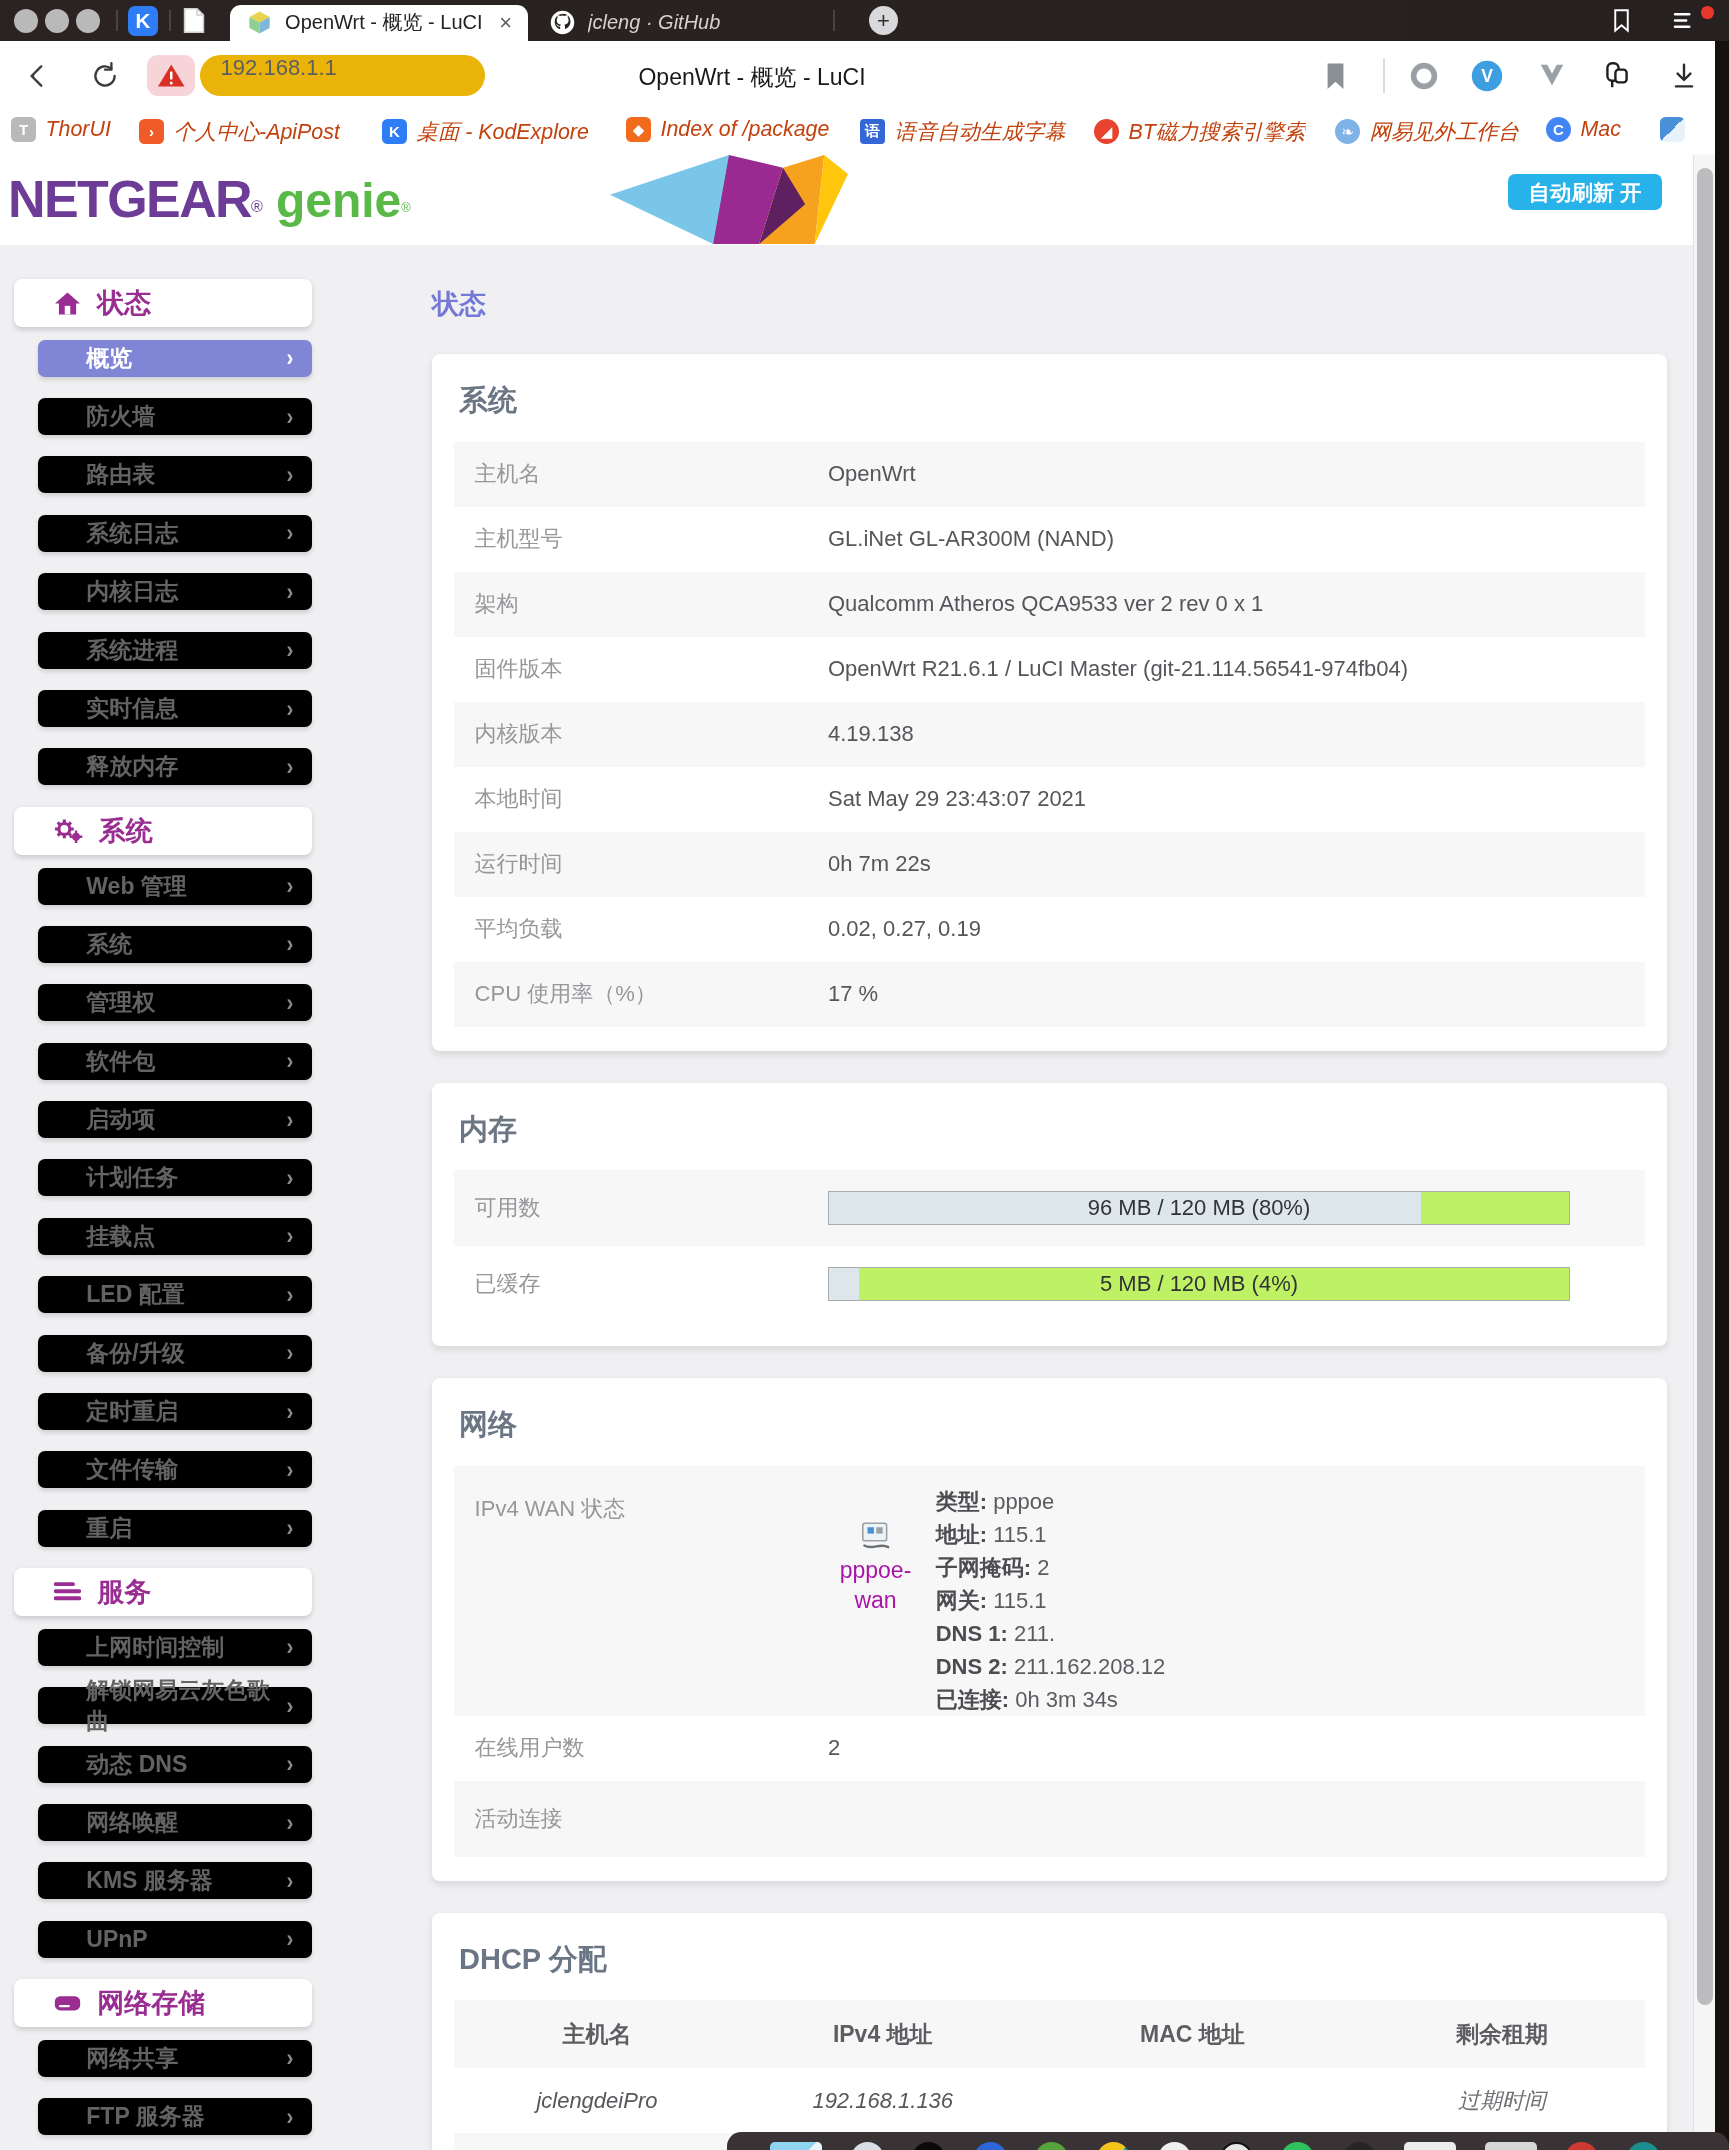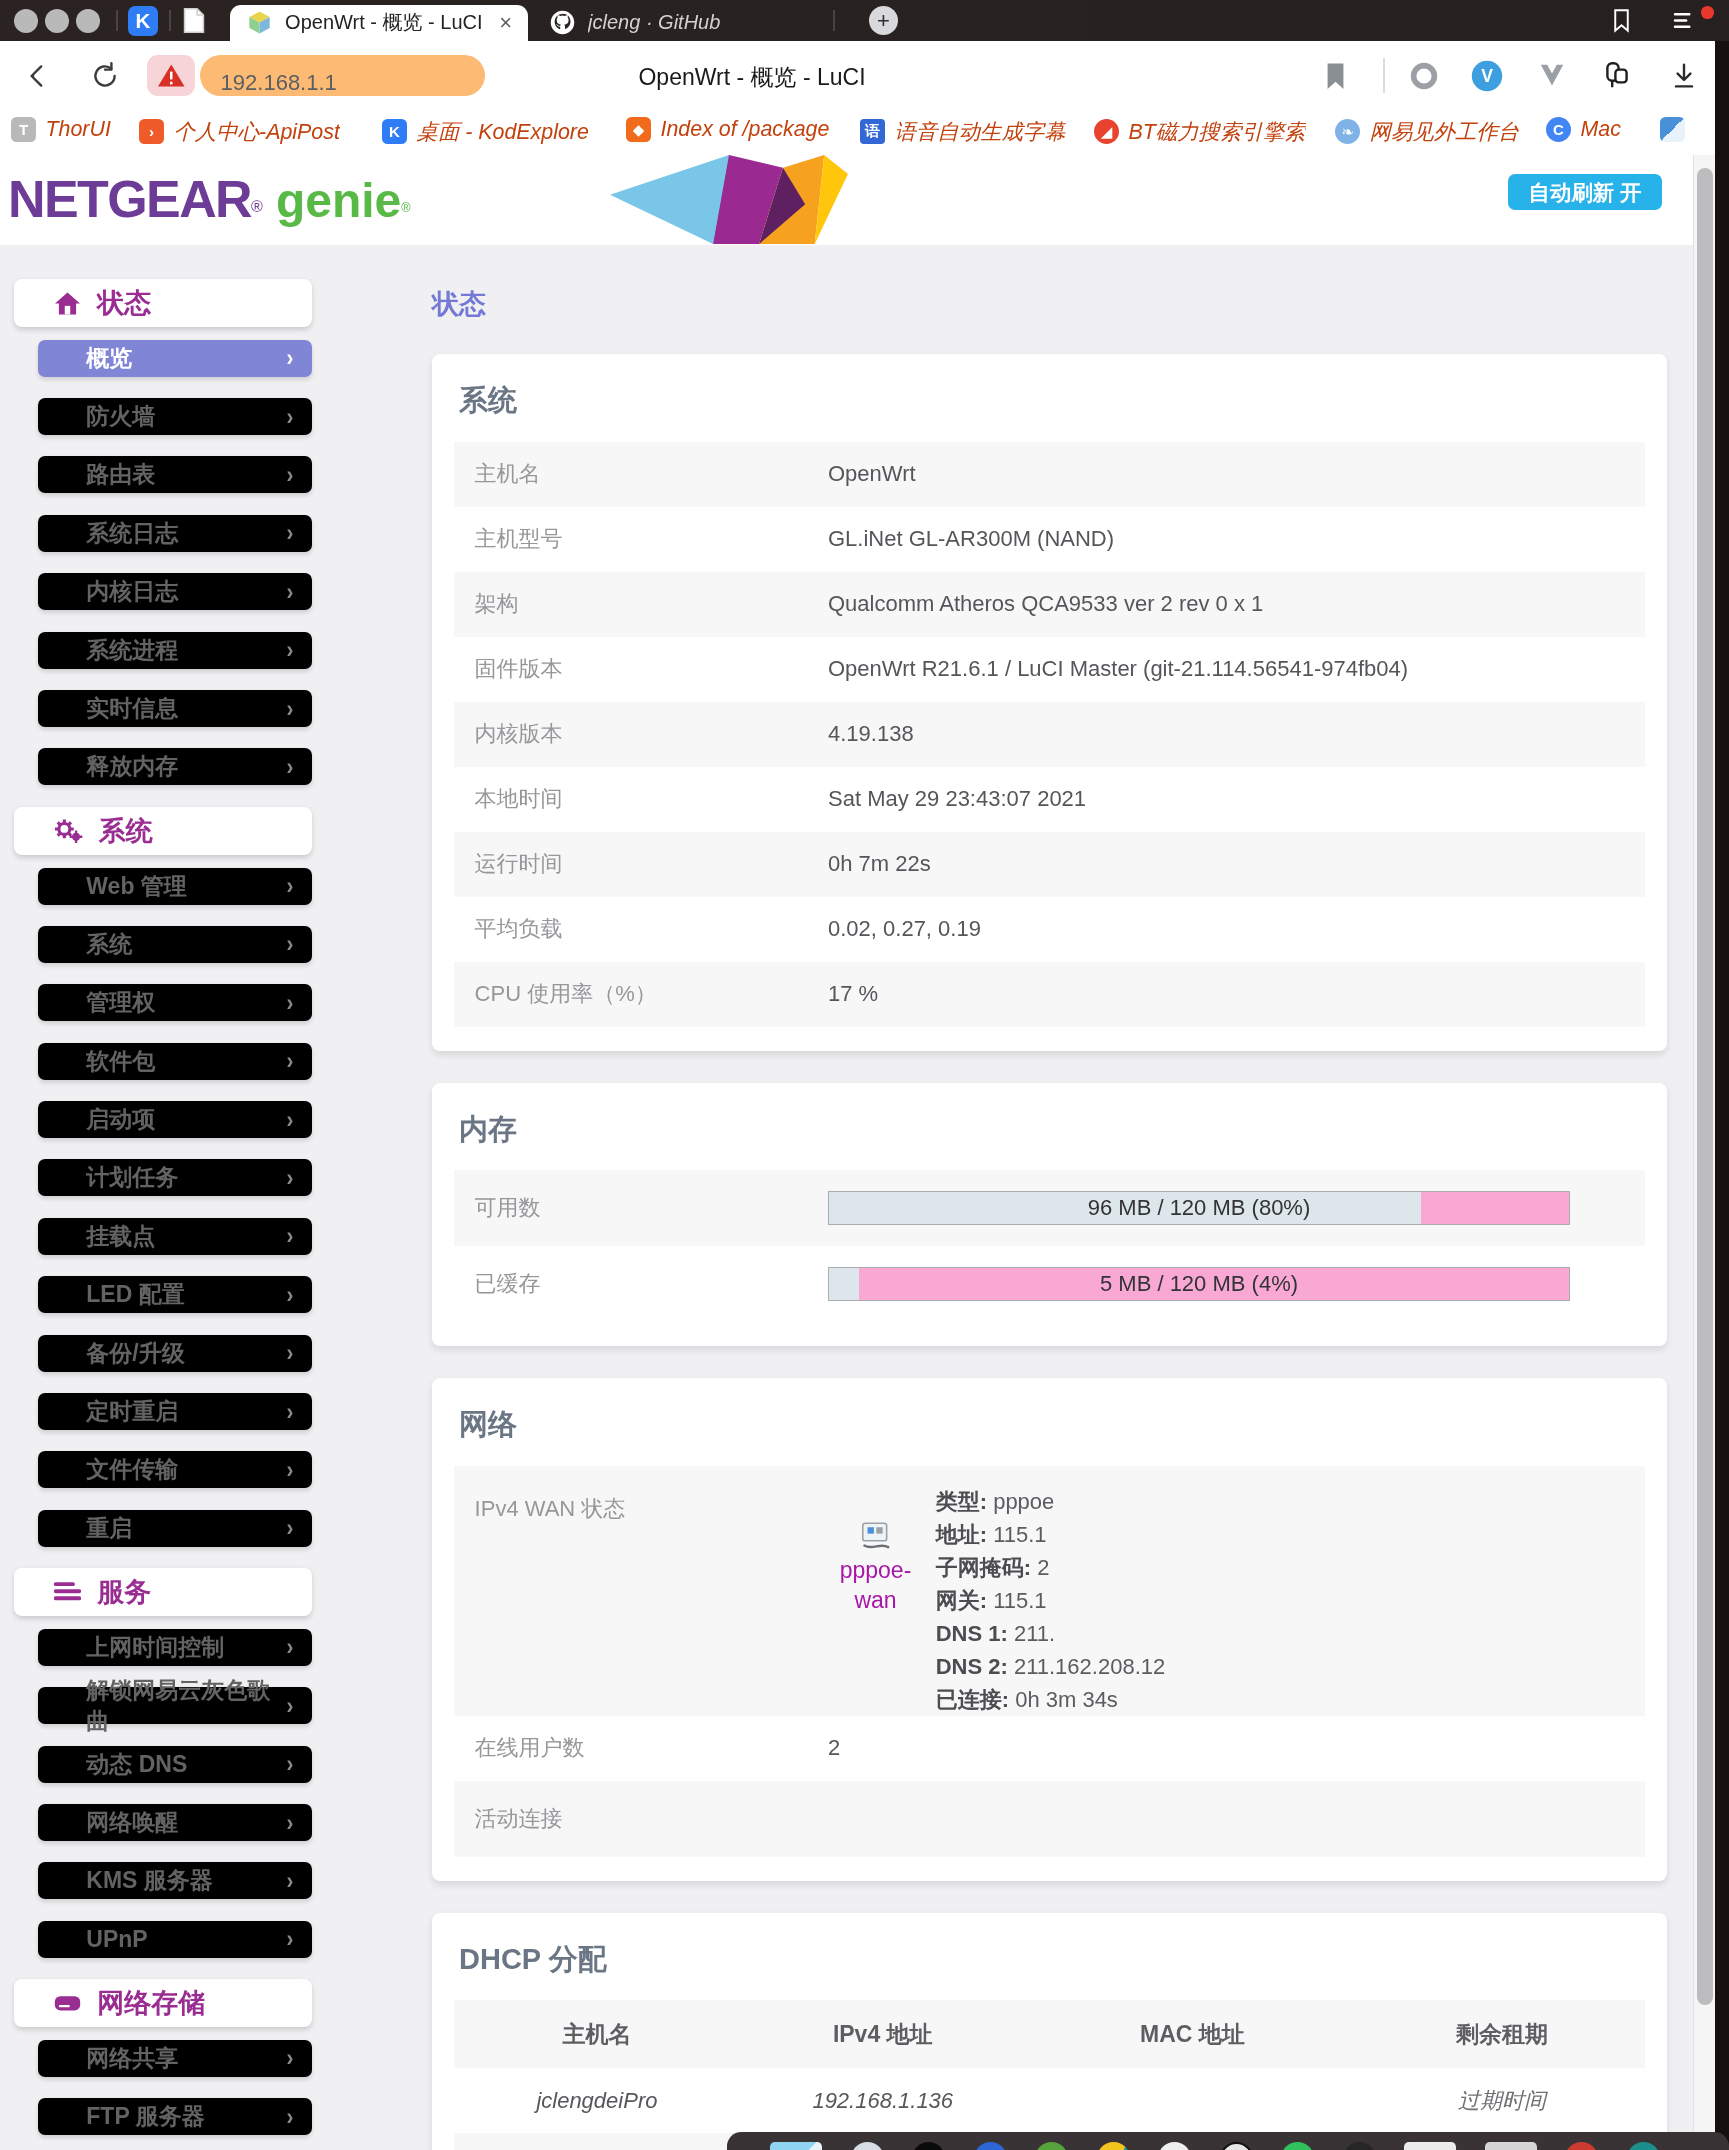--- a/index.html
+++ b/index.html
@@ -23,21 +23,21 @@
   .tab.inactive .ttl{color:#d6d1d1;font-style:italic;}
   .tab .cls{margin-left:auto;margin-right:16px;font-size:22px;color:#5f5f5f;}
   .newtab{position:absolute;left:869px;top:6.3px;width:29px;height:29px;border-radius:50%;background:#d9d9db;color:#2e2e2e;font-size:22px;display:flex;align-items:center;justify-content:center;}
   .tbar-ico{position:absolute;top:8px;width:25px;height:25px;}
   .menu-dot{position:absolute;left:1701px;top:6.3px;width:12.7px;height:12.7px;border-radius:50%;background:#e8382b;}
 
   
   .toolbar{position:absolute;top:41px;left:0;width:1715px;height:70px;background:#fff;}
   .nav-ico{position:absolute;top:19px;width:32px;height:32px;}
   .warnpill{position:absolute;left:147px;top:14.3px;width:48px;height:41px;background:#f6d4d7;border-radius:11px;display:flex;align-items:center;justify-content:center;}
-  .urlpill{position:absolute;left:200px;top:14.3px;width:285px;height:41px;background:#fdba74;border-radius:20.6px;display:flex;align-items:flex-end;padding-left:20.6px;font-size:22px;color:#5c5f62;box-sizing:border-box;}
+  .urlpill{position:absolute;left:200px;top:14.3px;width:285px;height:41px;background:#eab308;border-radius:20.6px;display:flex;align-items:flex-start;padding-left:20.6px;font-size:22px;color:#5c5f62;box-sizing:border-box;}
   .doctitle{position:absolute;left:752px;top:20.6px;transform:translateX(-50%);font-size:23px;color:#1a1a1a;white-space:nowrap;}
   .tb-sep{position:absolute;left:1383px;top:17.4px;width:1.6px;height:35px;background:#dcdcde;}
 
   
   .bookmarks{position:absolute;top:111px;left:0;width:1715px;height:44px;background:#fff;border-bottom:1.6px solid #e3e3e6;}
   .bm{position:absolute;top:6.3px;display:flex;align-items:center;gap:9.5px;overflow:hidden;white-space:nowrap;}
   .bm .bmi{width:25px;height:25px;border-radius:5.5px;flex:0 0 auto;display:flex;align-items:center;justify-content:center;color:#fff;font-size:15px;font-weight:bold;}
   .bm .bml{font-size:21.4px;color:#c2410c;font-style:italic;}
 
   
@@ -69,21 +69,21 @@
   
   .content{position:absolute;left:432px;top:0;width:1235px;}
   .page-title{margin-top:41px;font-size:27px;font-weight:bold;color:#7479d6;}
   .card{background:#fff;border-radius:8px;box-shadow:0 3.2px 7.1px rgba(0,0,0,.10);margin-top:32px;padding-bottom:24px;position:relative;}
   .card-title{padding:27px 27px 20.6px;font-size:29px;font-weight:bold;color:#6b7685;}
   .rows{margin:0 22px;}
   .row{display:flex;align-items:center;min-height:65px;}
   .row.gray{background:#f7f7f8;}
   .row .lbl{width:374px;padding-left:20.6px;font-size:22px;color:#97979b;flex:0 0 auto;box-sizing:border-box;}
   .row .val{font-size:22px;color:#55565a;}
-  .barwrap{position:relative;width:740px;height:32px;border:1.6px solid #a9adb2;background:#f9a8d4;}
+  .barwrap{position:relative;width:740px;height:32px;border:1.6px solid #a9adb2;background:#bef264;}
   .barfill{position:absolute;left:0;top:0;bottom:0;background:#dde6ea;min-width:27px;}
   .bartxt{position:absolute;left:0;top:0;width:100%;height:100%;display:flex;align-items:center;justify-content:center;font-size:22px;color:#323336;}
   .row.tall{min-height:234px;align-items:flex-start;}
   .row.tall .lbl{padding-top:28.5px;}
   .wanwrap{display:flex;padding-top:19px;}
   .wan-icon-col{width:95px;text-align:center;padding-top:35px;}
   .wan-icon-col .ifname{font-size:23px;color:#a816a8;line-height:30px;}
   .wan-details{padding-left:12.7px;}
   .wan-details .dl{font-size:22px;line-height:33px;color:#5b5c60;}
   .wan-details .dk{font-weight:bold;color:#4c4d51;}

